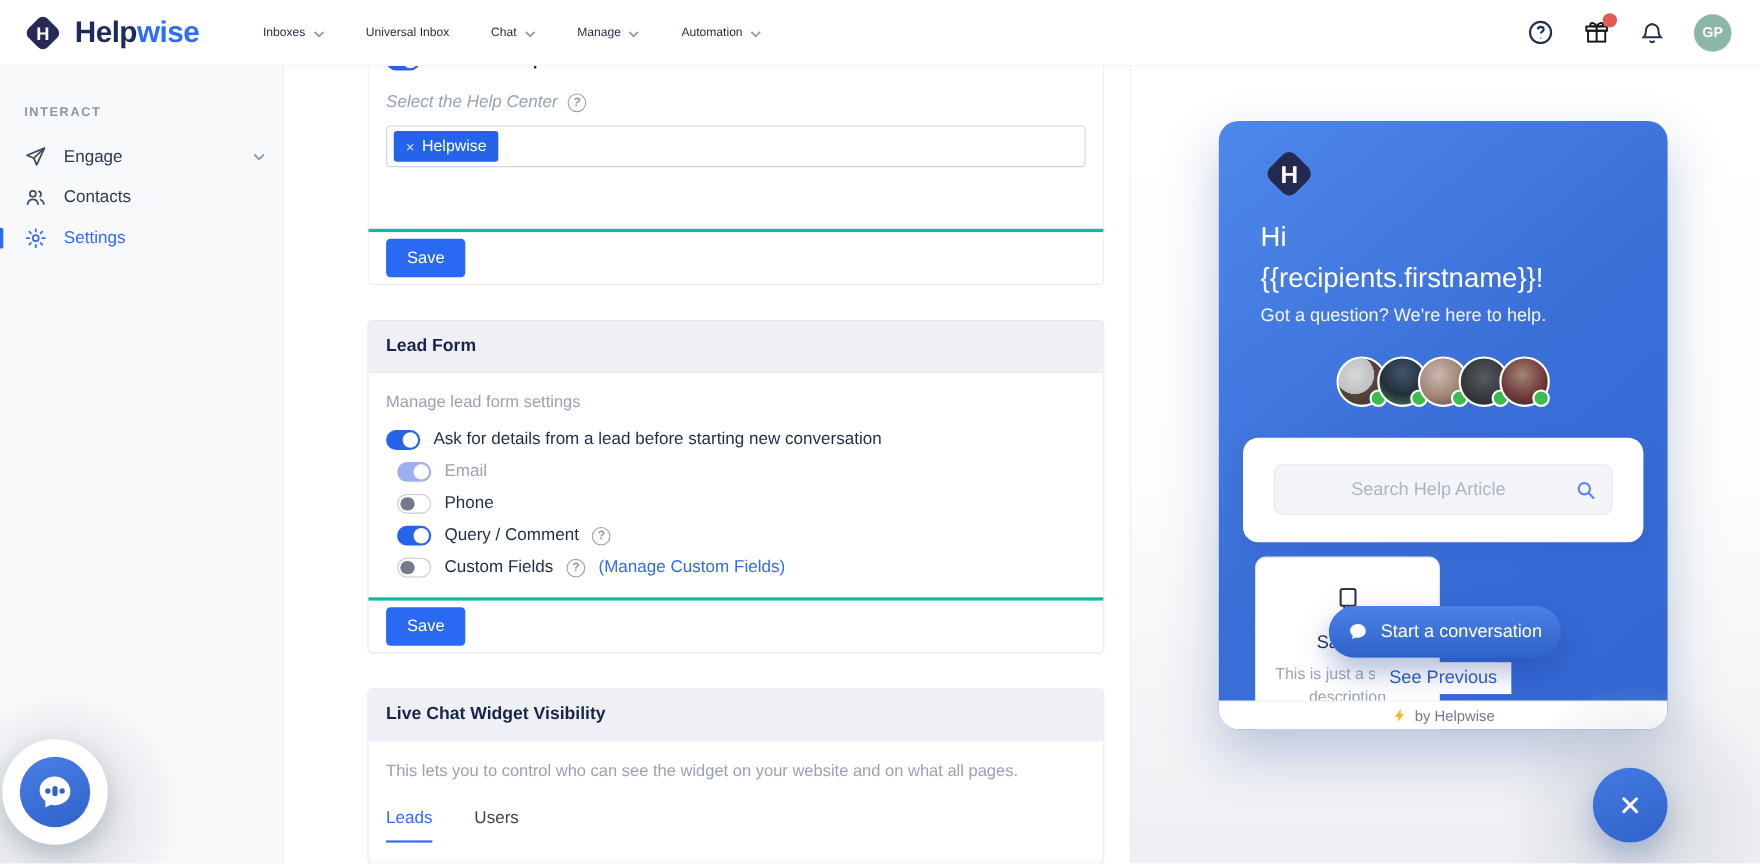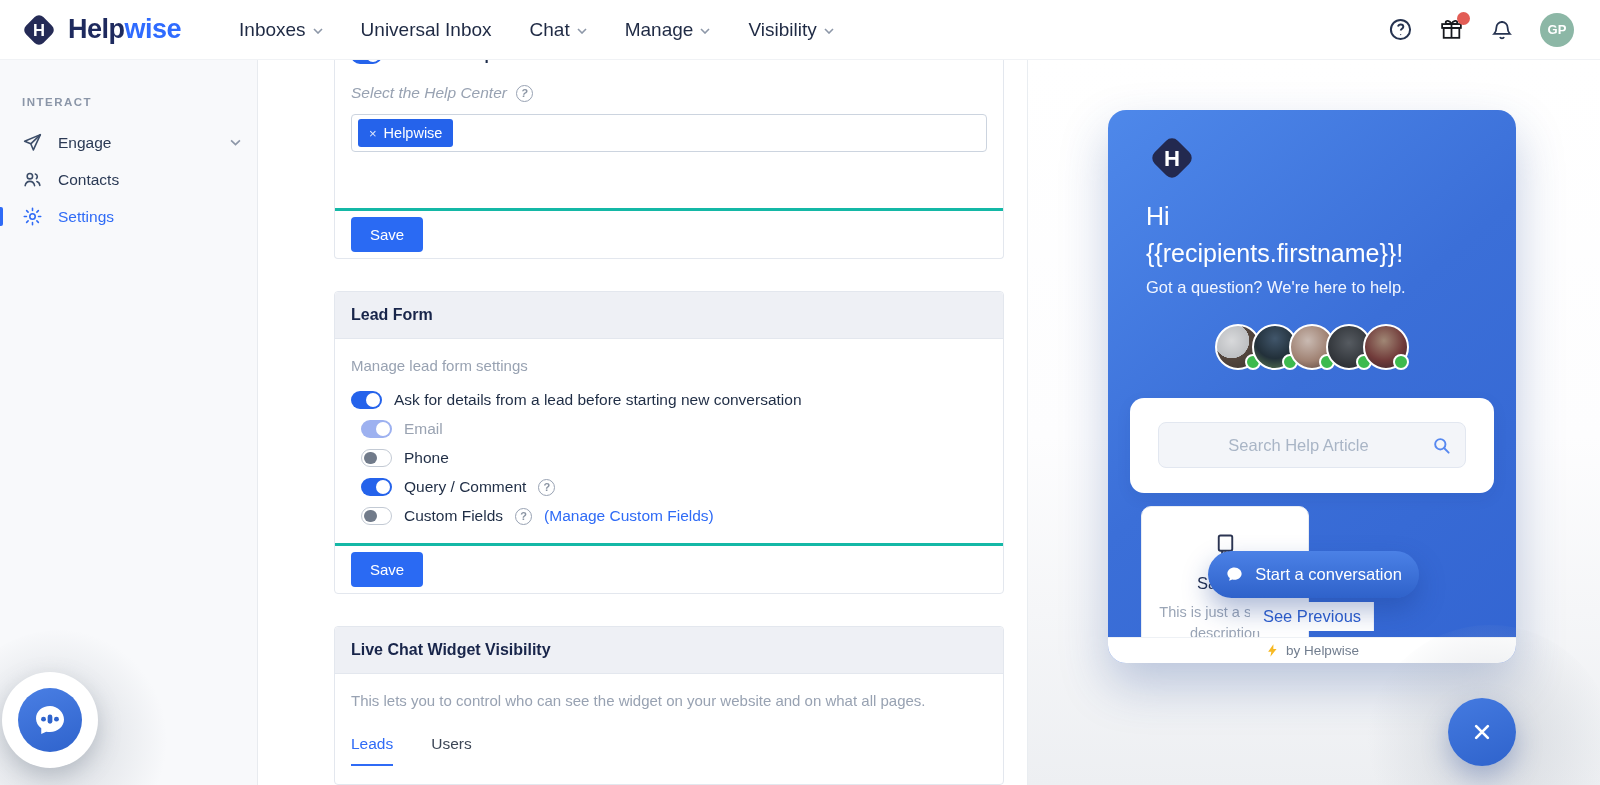--- a/index.html
+++ b/index.html
@@ -14,21 +14,21 @@
     position:absolute; top:0; left:0; right:0; height:60px; background:#fff;
     display:flex; align-items:center; padding:0 26px 0 18px; z-index:40;
     border-bottom:1px solid #f0f2f5;
   }
   .brand { display:flex; align-items:center; gap:8px; cursor:pointer; }
   .brand svg { display:block; }
   .wordmark { font-size:27px; font-weight:bold; letter-spacing:-0.5px; }
   .wordmark .w1 { color:#1e2a5e; }
   .wordmark .w2 { color:#2f6bff; }
   .nav-items { display:flex; align-items:center; gap:38px; margin-left:58px; }
-  .nav-item { display:flex; align-items:center; gap:7px; font-size:19px; color:#1f2a44; cursor:pointer; }
+  .nav-item { display:flex; align-items:center; gap:7px; font-size:11px; color:#1f2a44; cursor:pointer; }
   .nav-item svg { margin-top:2px; }
   .nav-right { margin-left:auto; display:flex; align-items:center; gap:26px; }
   .icon-btn { position:relative; background:none; border:none; cursor:pointer; display:flex; align-items:center; }
   .badge-dot { position:absolute; top:-5px; right:-6px; width:13px; height:13px; border-radius:50%; background:#e25c55; }
   .avatar {
     width:34px; height:34px; border-radius:50%; background:#8cb7a6; color:#fff;
     display:flex; align-items:center; justify-content:center; font-size:13px; font-weight:bold; cursor:pointer;
   }
 
   
@@ -168,21 +168,21 @@
           <path d="M1 1l4 4 4-4" stroke="#8d97a8" stroke-width="1.6" fill="none"></path>
         </svg>
     </div>
     <div class="nav-item">
       <span>Manage</span>
       <svg width="10" height="6" viewBox="0 0 10 6">
           <path d="M1 1l4 4 4-4" stroke="#8d97a8" stroke-width="1.6" fill="none"></path>
         </svg>
     </div>
     <div class="nav-item">
-      <span>Visibility</span>
+      <span>Automation</span>
       <svg width="10" height="6" viewBox="0 0 10 6">
           <path d="M1 1l4 4 4-4" stroke="#8d97a8" stroke-width="1.6" fill="none"></path>
         </svg>
     </div>
   </nav>
 
   <div class="nav-right">
     <button class="icon-btn">
       <svg width="25" height="25" viewBox="0 0 24 24" fill="none" stroke="#263350" stroke-width="1.9">
           <circle cx="12" cy="12" r="9.2"></circle>

